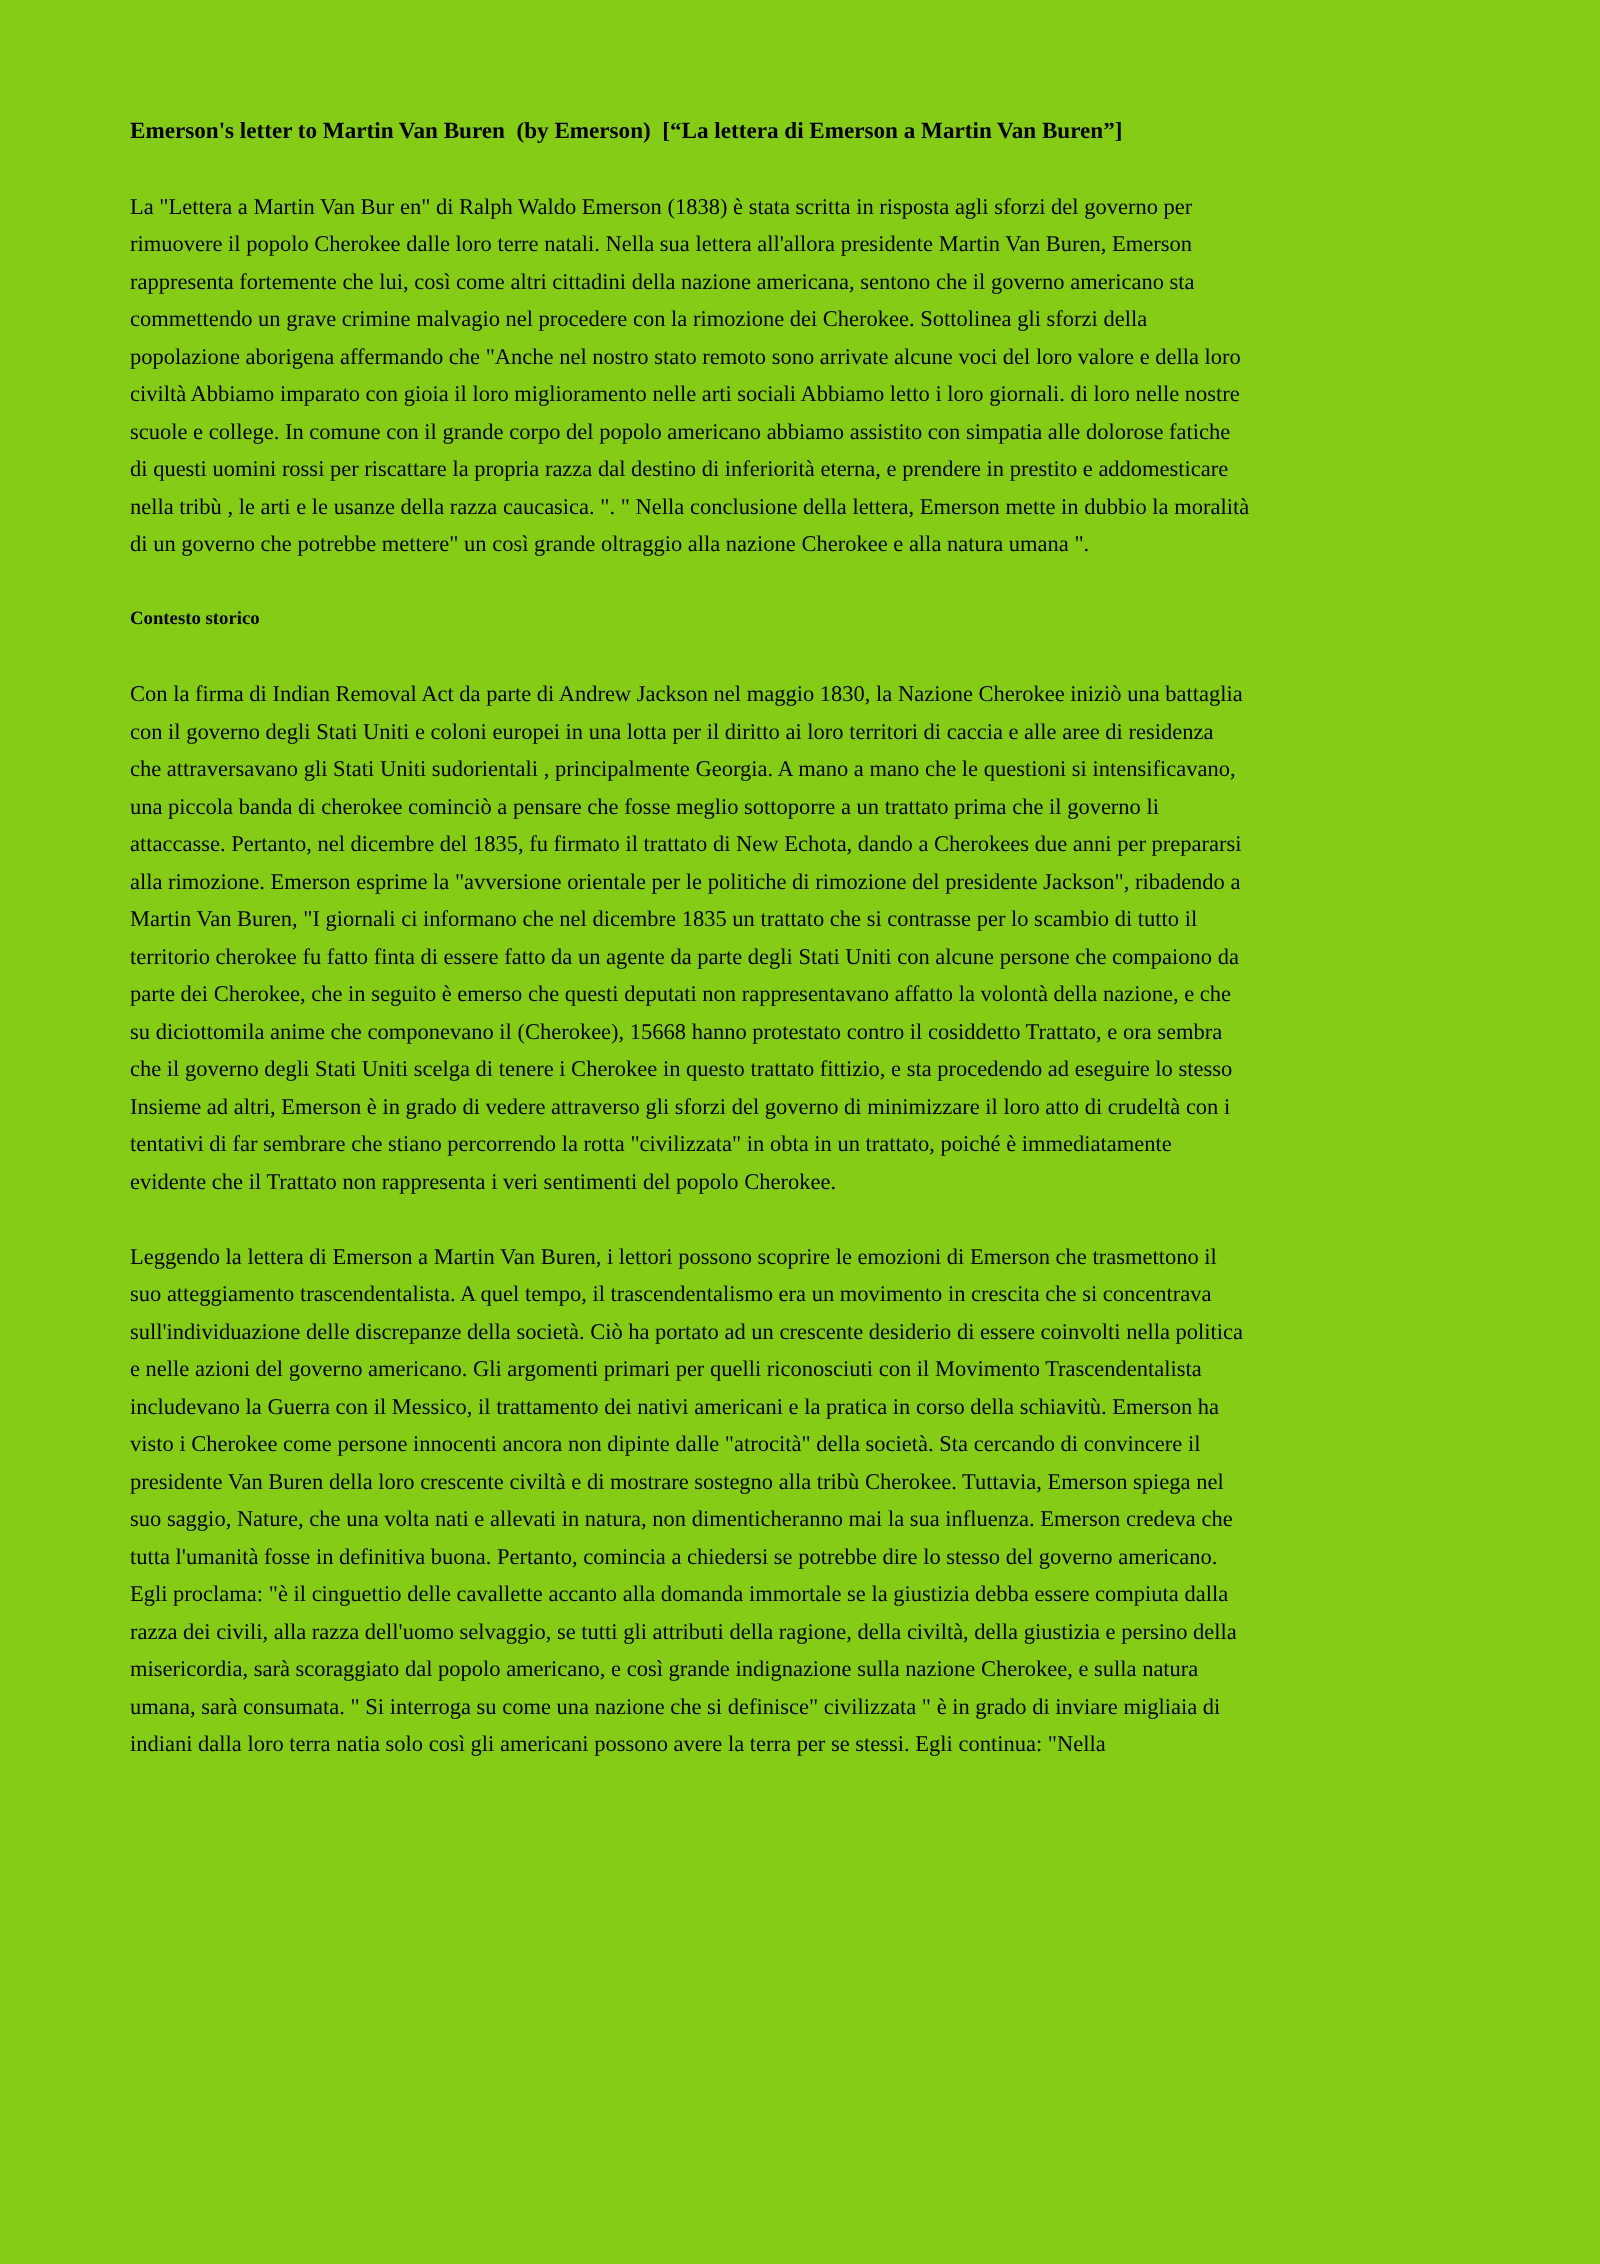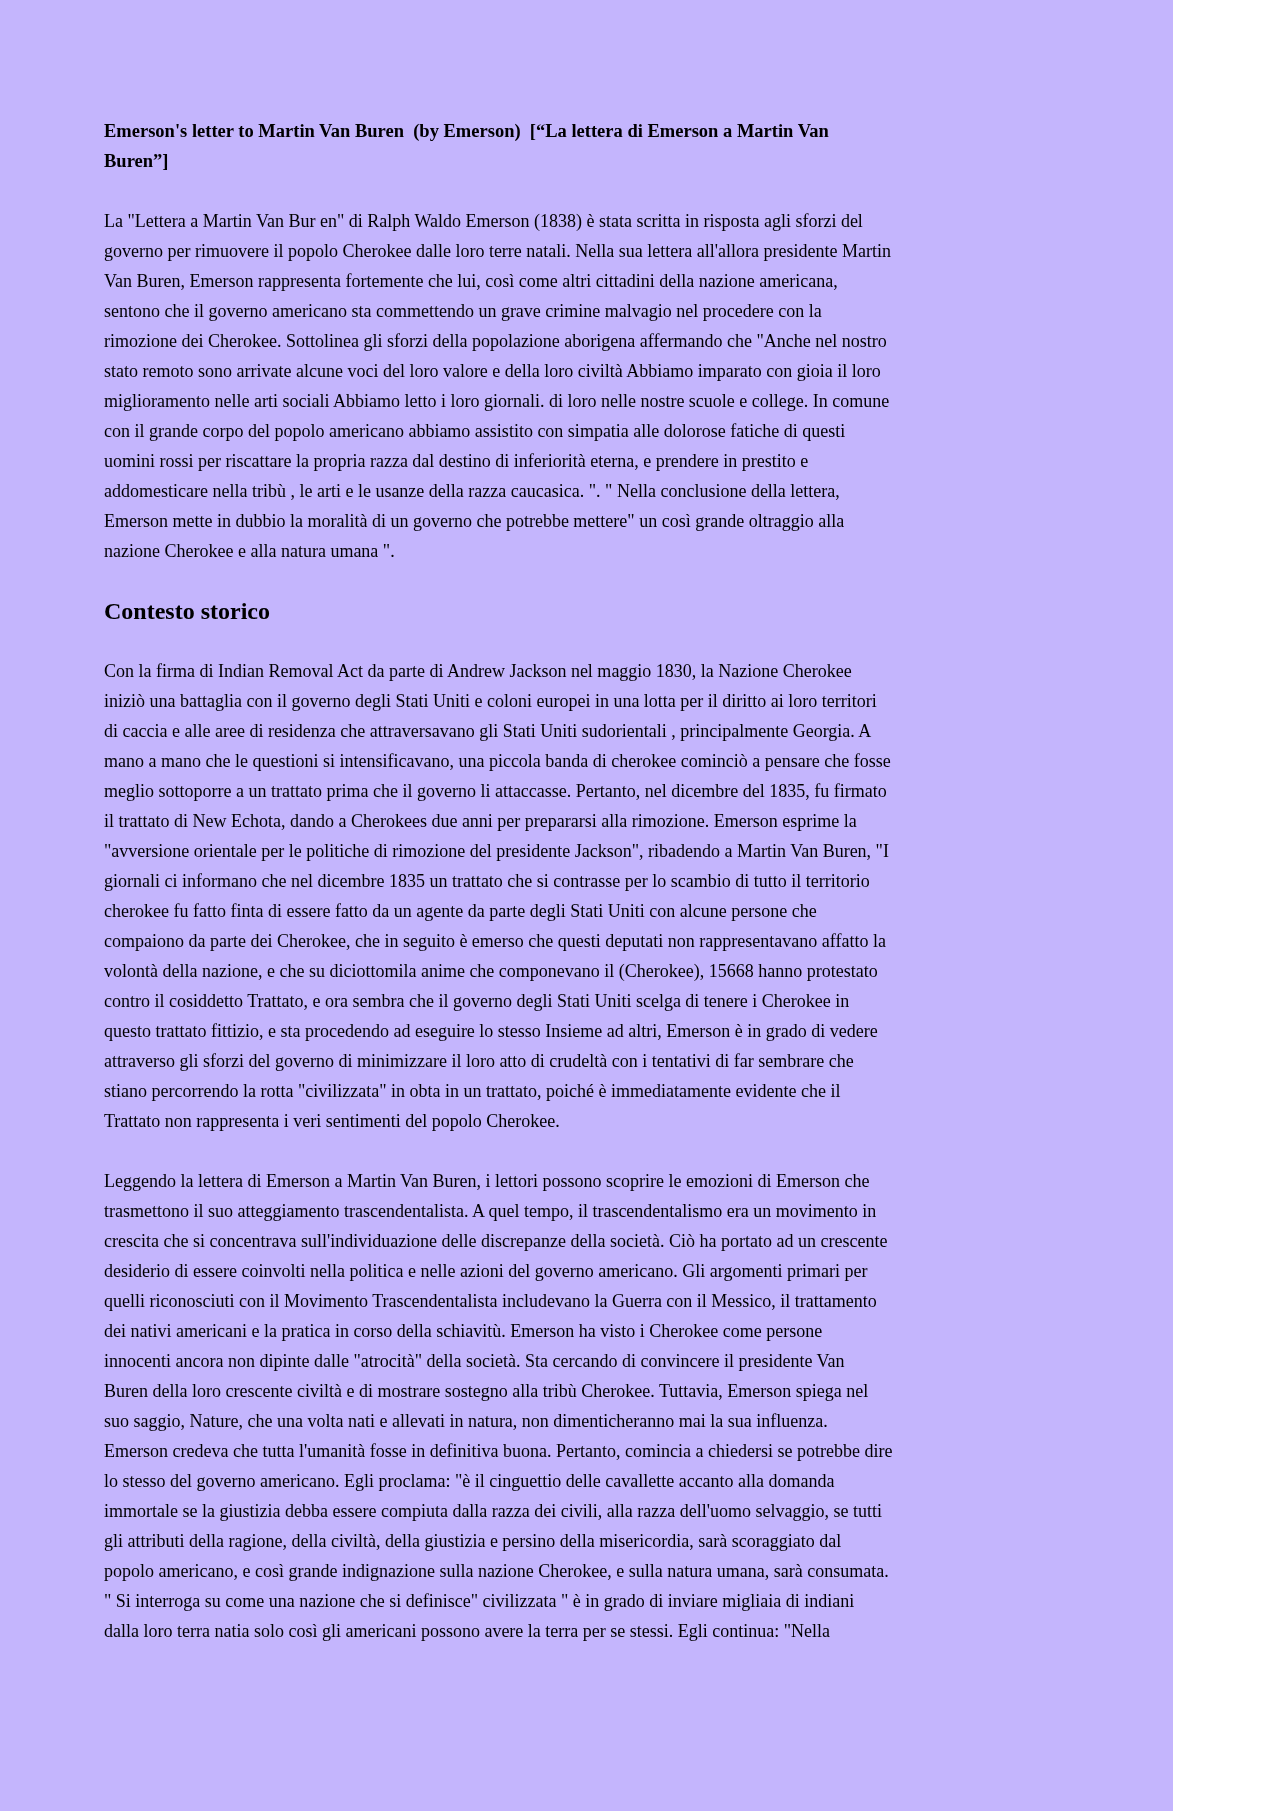--- a/index.html
+++ b/index.html
@@ -8,42 +8,42 @@
     padding: 0;
     background: #ffffff;
   }
   body {
     width: 1280px;
     min-height: 1811px;
     font-family: "Liberation Serif", "DejaVu Serif", serif;
     color: #000000;
   }
   .page {
-    width: 1173px;
+    width: 1280px;
     min-height: 1811px;
-    background: #c4b5fd;
-    padding: 116px 280px 80px 104px;
+    background: #84cc16;
+    padding: 90px 280px 80px 104px;
   }
   .doc-title {
     font-size: 18.5px;
     font-weight: bold;
     line-height: 30px;
     margin: 0 0 30px 0;
     white-space: pre-wrap;
   }
   .para {
     font-size: 18px;
     font-weight: normal;
     line-height: 30px;
     margin: 0 0 30px 0;
     text-align: left;
     white-space: pre-wrap;
   }
   .section-heading {
-    font-size: 24px;
+    font-size: 15px;
     font-weight: bold;
     line-height: 30px;
     margin: 0 0 30px 0;
     white-space: pre-wrap;
   }
 </style>
 </head>
 <body>
 
 <div class="page">

